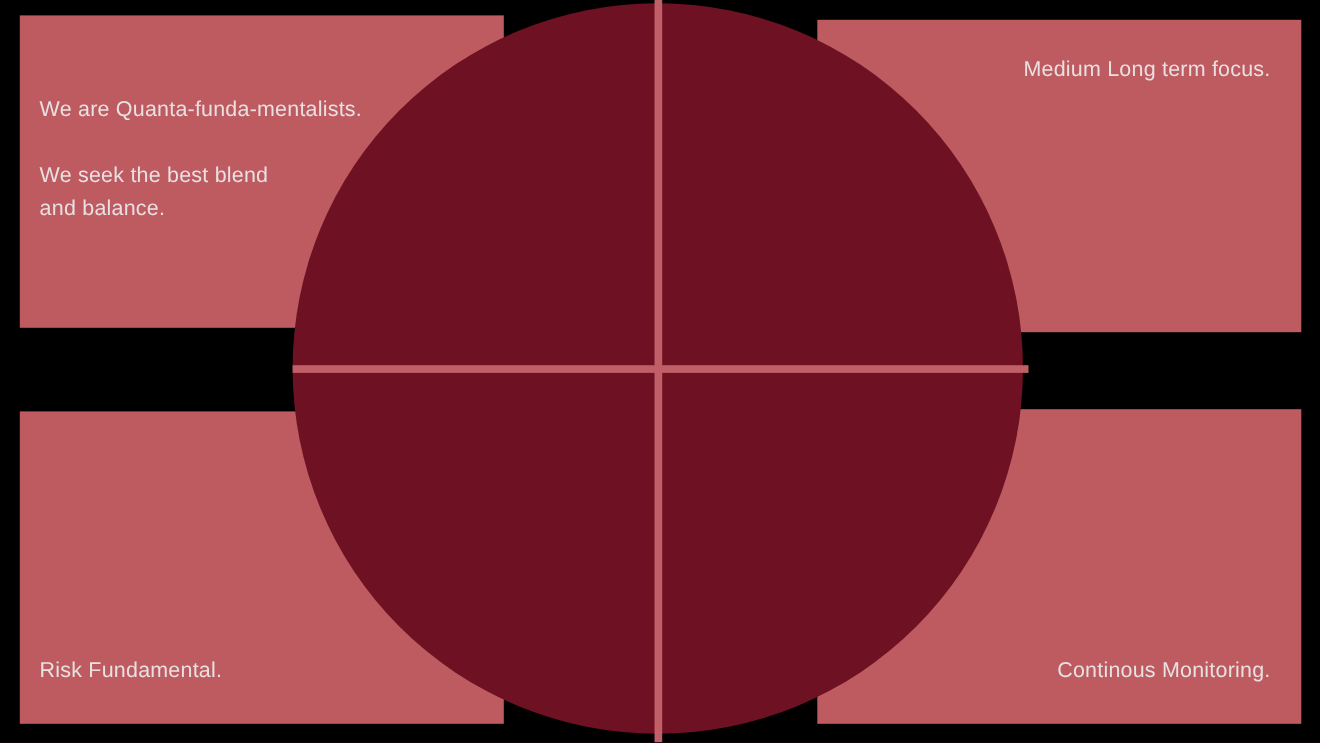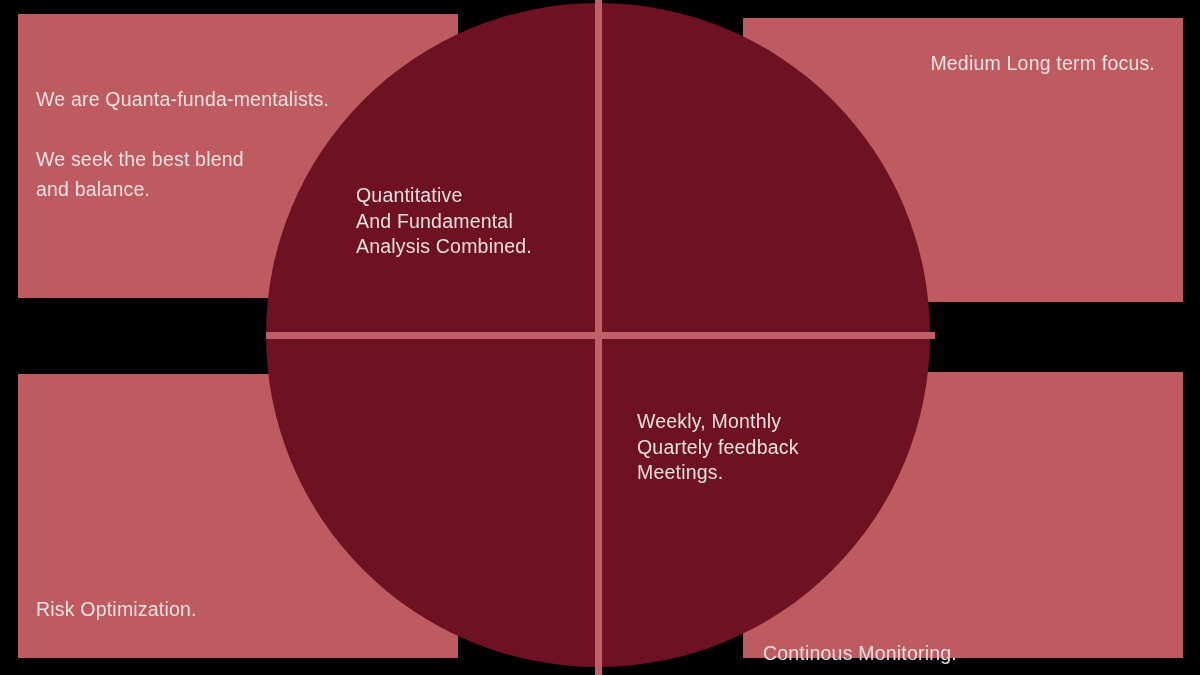--- a/index.html
+++ b/index.html
@@ -79,22 +79,21 @@
   #caption-tr {
     left: 763px; top: 48px;  width: 392px;
     text-align: right;
   }
   #caption-bl {
     left: 36px;  top: 594px; width: 400px;
     text-align: left;
   }
   #caption-br {
     left: 763px; top: 594px; width: 392px;
-    text-align: left;
-    margin-top: 44px;
+    text-align: right;
   }
 
   
   .quad-label {
     font-size: 19.5px;
     line-height: 25.5px;
     text-align: left;
   }
   #quad-q1 { left: 356px; top: 183px; width: 228px; }
   #quad-q2 { left: 637px; top: 184px; width: 240px; }
@@ -109,28 +108,22 @@
   <div class="panel" id="panel-tl"></div>
   <div class="panel" id="panel-tr"></div>
   <div class="panel" id="panel-bl"></div>
   <div class="panel" id="panel-br"></div>
 
   <div id="circle"></div>
 
   <div class="divider" id="divider-vertical"></div>
   <div class="divider" id="divider-horizontal"></div>
 
-  <div class="txt quad-label" id="quad-q1">Quantitative
-And Fundamental
-Analysis Combined.</div>
-  <div class="txt quad-label" id="quad-q4">Weekly, Monthly
-Quartely feedback
-Meetings.</div>
 
   <div class="txt caption" id="caption-tl">We are Quanta-funda-mentalists.
 
 We seek the  best blend
 and balance.</div>
   <div class="txt caption" id="caption-tr">Medium Long term focus.</div>
-  <div class="txt caption" id="caption-bl">Risk Optimization.</div>
+  <div class="txt caption" id="caption-bl">Risk Fundamental.</div>
   <div class="txt caption" id="caption-br">Continous Monitoring.</div>
 
 </div>
 
 </body></html>

